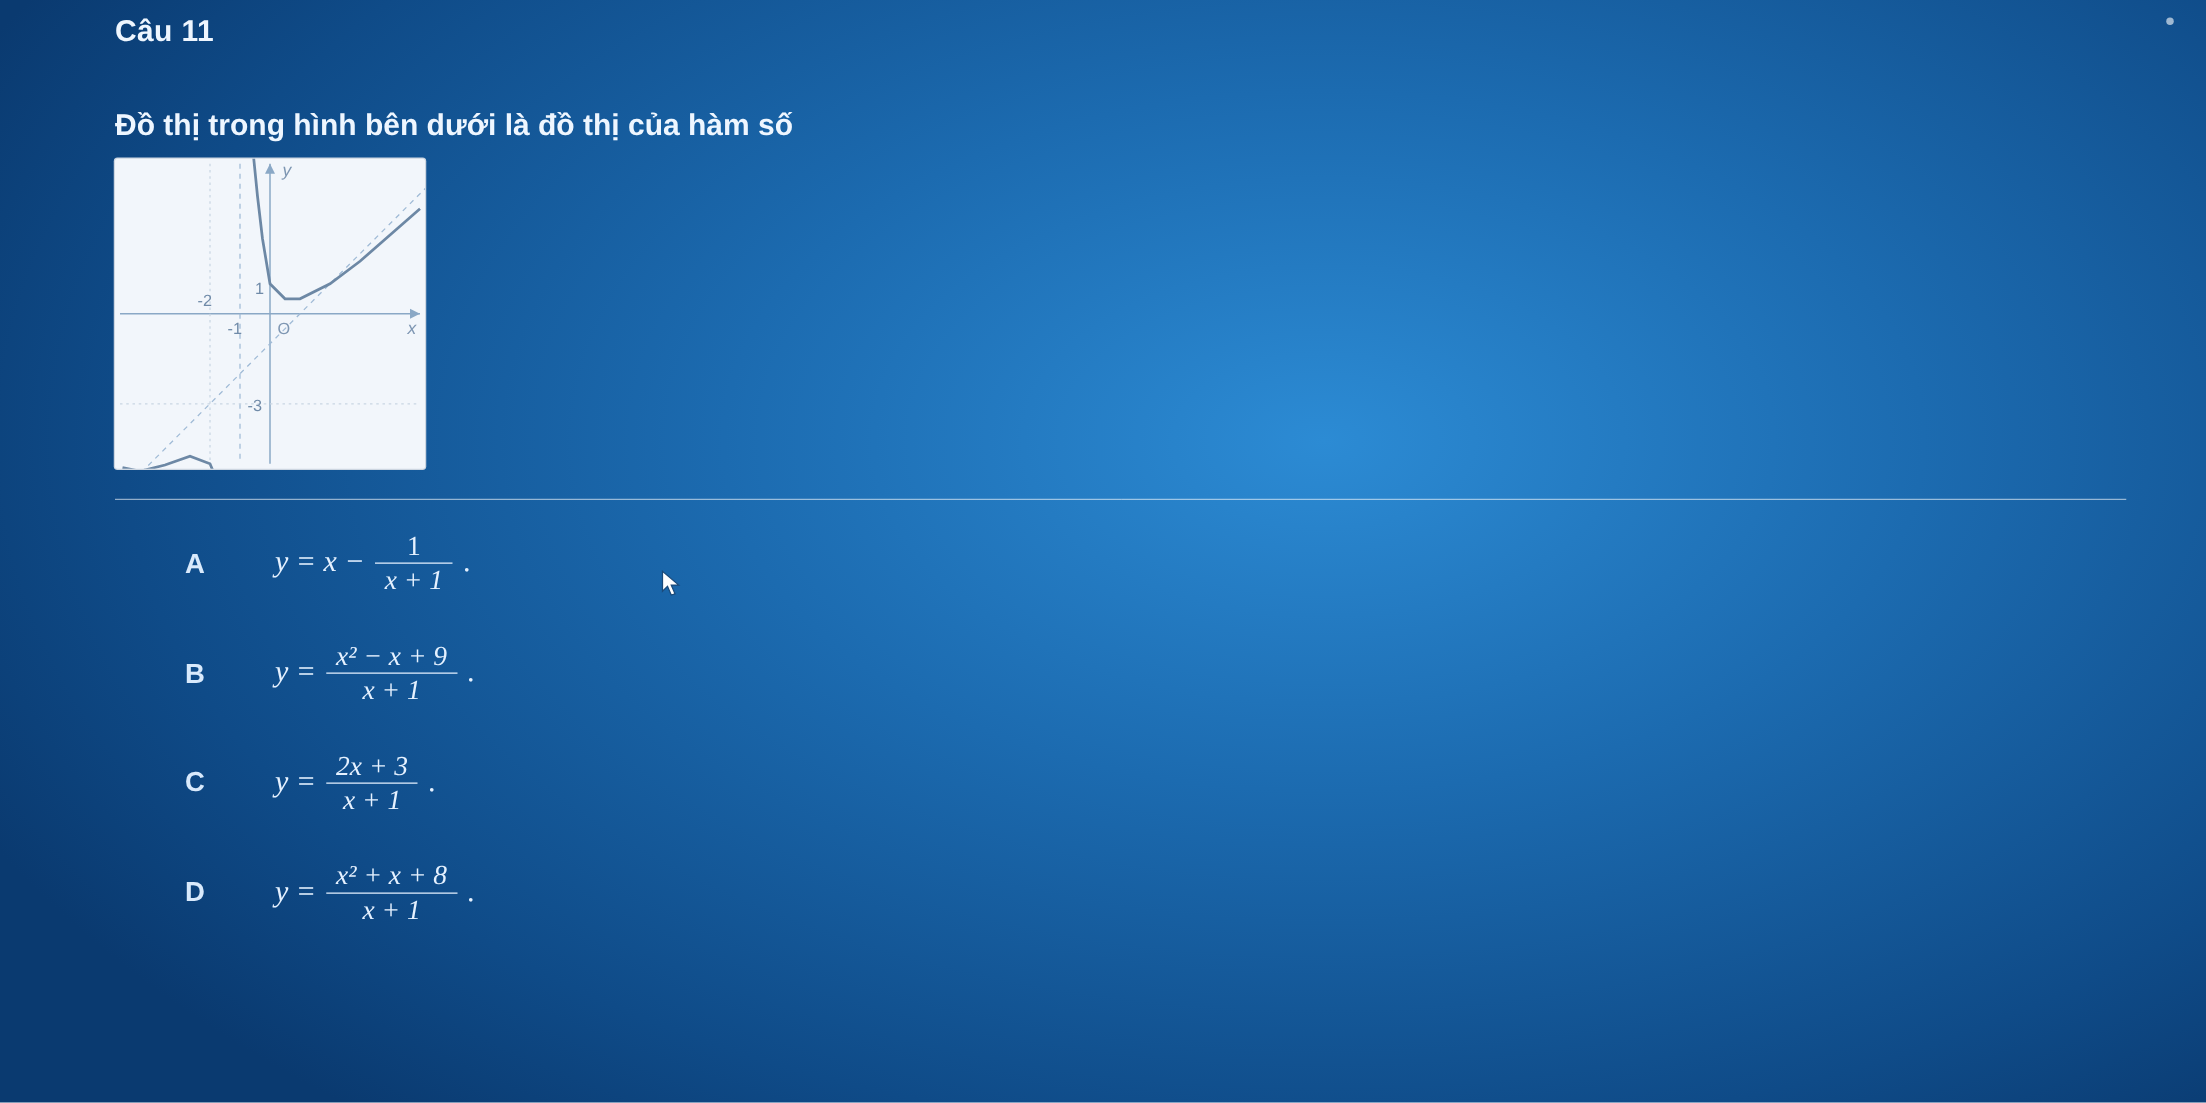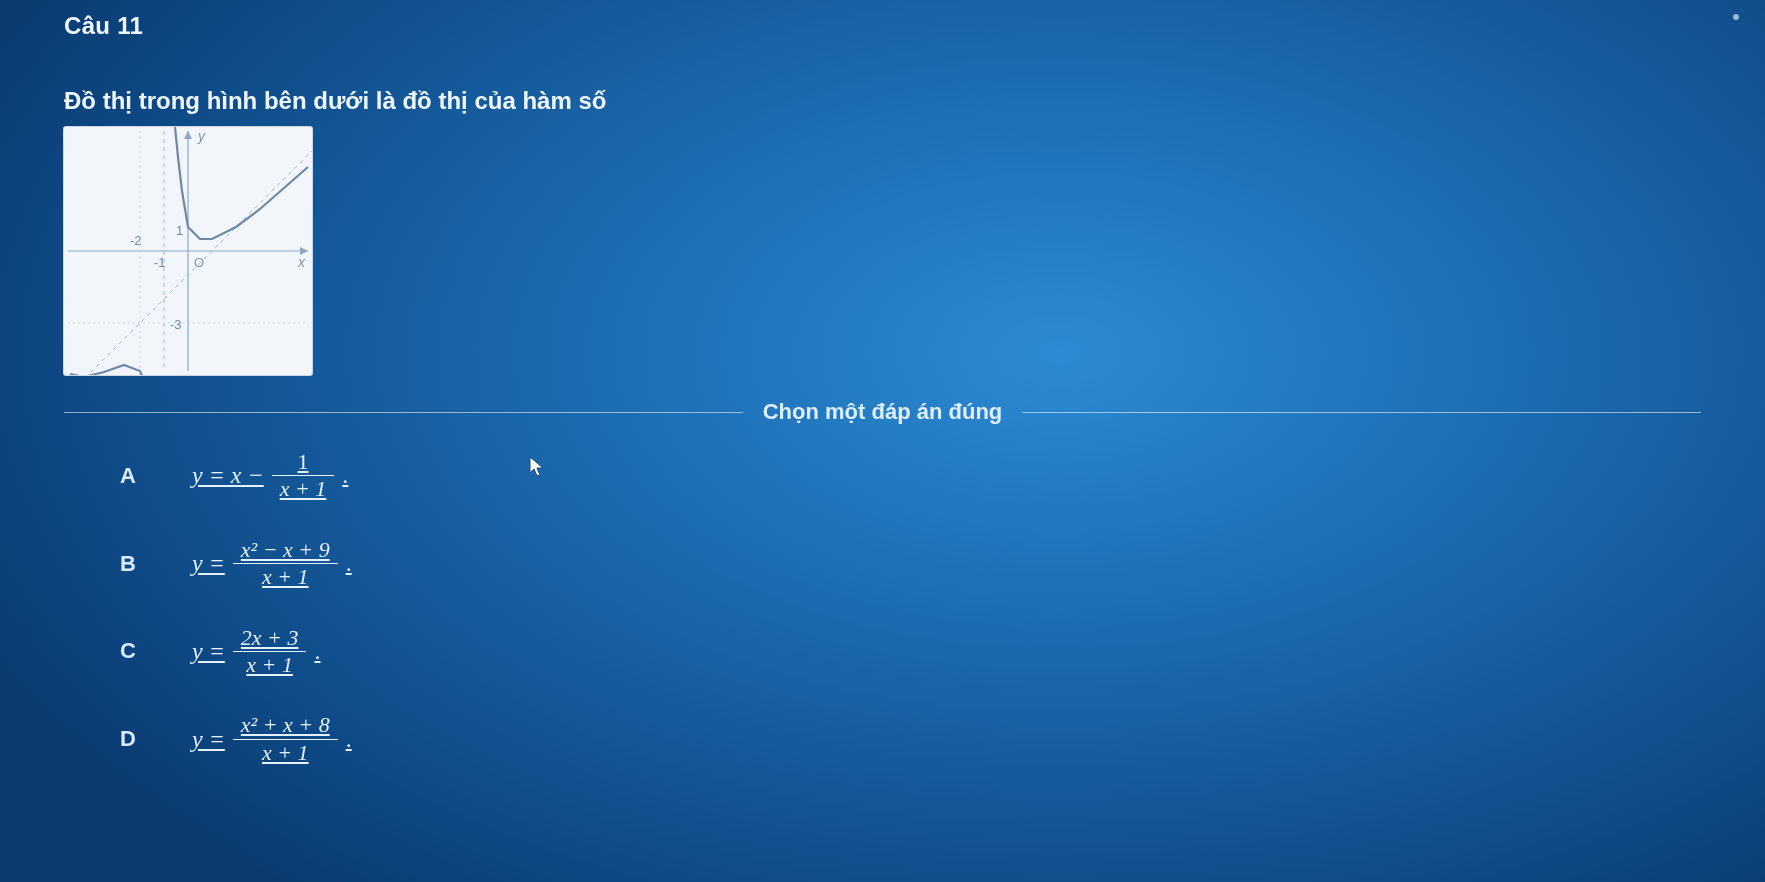--- a/index.html
+++ b/index.html
@@ -9,21 +9,21 @@
     height: 882px;
     font-family: Arial, Helvetica, sans-serif;
     overflow: hidden;
   }
   body {
     background: radial-gradient(ellipse 1200px 700px at 60% 40%, #2c8bd4 0%, #1c6bb0 40%, #0f4b88 80%, #0a3a70 100%);
     color: #e8f3ff;
     position: relative;
   }
   .content {
-    padding: 12px 0 0 64px;
+    padding: 12px 0 0 92px;
     box-sizing: border-box;
   }
   .q-label {
     font-size: 24px;
     font-weight: 700;
     color: #eef6ff;
     margin-bottom: 6px;
     letter-spacing: .3px;
   }
   .q-text {
@@ -80,21 +80,20 @@
     font-weight: 600;
     color: #d9eafc;
   }
   .option-math {
     font-size: 24px;
     color: #e5f1ff;
     display: flex;
     align-items: center;
     gap: 2px;
     font-family: Georgia, 'Times New Roman', serif;
-    text-decoration: underline;
   }
   .fraction {
     display: inline-flex;
     flex-direction: column;
     align-items: center;
     margin: 0 6px;
     vertical-align: middle;
   }
   .frac-num, .frac-den {
     padding: 0 8px;
@@ -170,21 +169,20 @@
       <text x="130" y="140" fill="#7f97b3" font-size="13">O</text>
       <text x="66" y="118" fill="#6f8aa8" font-size="13">-2</text>
       <text x="90" y="140" fill="#6f8aa8" font-size="13">-1</text>
       <text x="112" y="108" fill="#6f8aa8" font-size="13">1</text>
       <text x="106" y="202" fill="#6f8aa8" font-size="13">-3</text>
     </svg>
   </div>
 
   <div class="divider-row">
     <div class="divider-line"></div>
-    <div class="divider-text">Chọn một đáp án đúng</div>
     <div class="divider-line"></div>
   </div>
 
   <div class="options">
 
     <div class="option">
       <span class="option-key">A</span>
       <span class="option-math">
         <span class="mi">y = x − </span>
         <span class="fraction">

